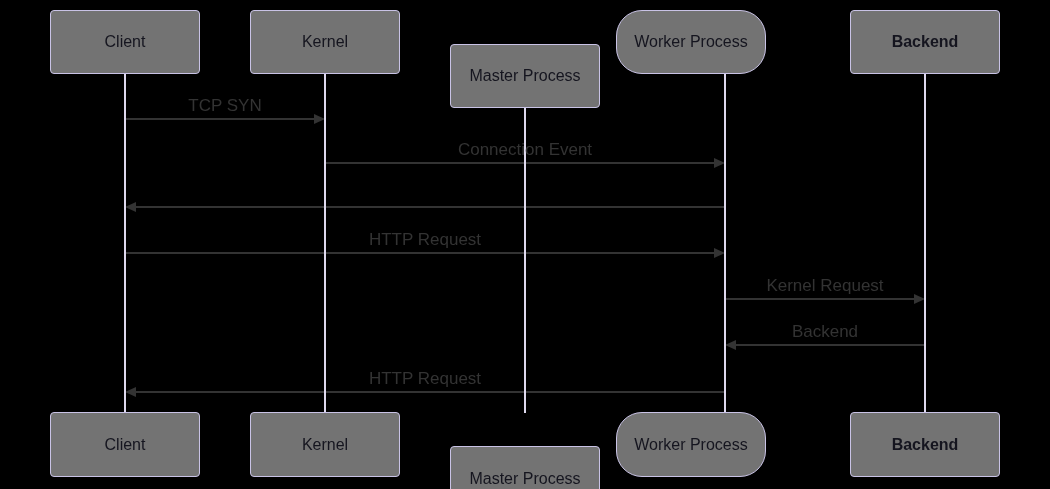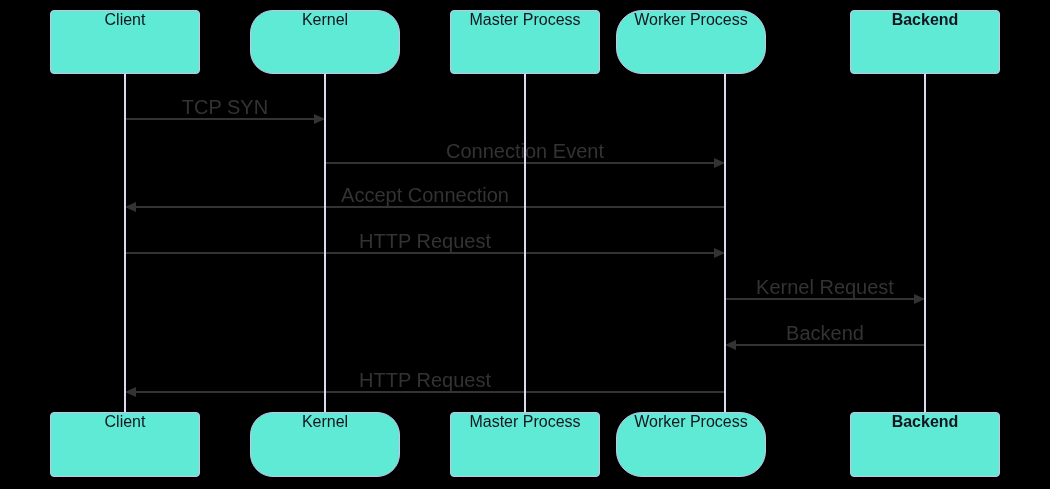--- a/index.html
+++ b/index.html
@@ -2,38 +2,38 @@
 <html><head>
 <meta charset="utf-8">
 <style>
   html,body{margin:0;padding:0;background:#000;}
   .stage{
     position:relative;width:1050px;height:489px;background:#000000;
     font-family:"Liberation Sans", sans-serif;overflow:hidden;
   }
   .actor{
     position:absolute;width:150px;height:64px;box-sizing:border-box;
-    background:#5eead4;border:1px solid #c9c3e6;border-radius:4px;
-    display:flex;justify-content:center;
+    background:#737373;border:1px solid #c9c3e6;border-radius:4px;
+    display:flex;align-items:center;justify-content:center;
     color:#15151f;font-size:16px;z-index:4;
   }
   .actor.top{top:10px;}
   .actor.bottom{top:412px;height:65px;}
-  .a1{left:50px;} .a2{left:250px;border-radius:23px;} .a3{left:450px;} .a4{left:616px;border-radius:26px;} .a5{left:850px;font-weight:bold;}
+  .a1{left:50px;} .a2{left:250px;} .a3{left:450px;margin-top:34px;} .a4{left:616px;border-radius:26px;} .a5{left:850px;font-weight:bold;}
   .lifeline{
     position:absolute;top:74px;height:339px;width:2px;background:#ded9ee;z-index:2;
   }
   .msg-line{position:absolute;height:2px;background:#333333;z-index:1;}
   .arrowhead{position:absolute;width:0;height:0;z-index:1;
     border-top:5px solid transparent;border-bottom:5px solid transparent;}
   .arrowhead.right{border-left:11px solid #333333;}
   .arrowhead.left{border-right:11px solid #333333;}
   .msg-label{
     position:absolute;transform:translateX(-50%);white-space:nowrap;
-    color:#333333;font-size:20px;z-index:3;
+    color:#333333;font-size:17px;z-index:3;
   }
 </style>
 </head>
 <body>
 
 <div class="stage">
 
   <div class="actor top a1">
     <span>Client</span>
   </div>
@@ -57,21 +57,20 @@
   <div class="lifeline" style="left:924px"></div>
 
   <div class="msg-label" style="left:225px;top:96px">TCP SYN</div>
   <div class="msg-line" style="left:125px;top:118px;width:190px"></div>
   <div class="arrowhead right" style="left:314px;top:114px"></div>
 
   <div class="msg-label" style="left:525px;top:140px">Connection Event</div>
   <div class="msg-line" style="left:325px;top:162px;width:390px"></div>
   <div class="arrowhead right" style="left:714px;top:158px"></div>
 
-  <div class="msg-label" style="left:425px;top:184px">Accept Connection</div>
   <div class="msg-line" style="left:135px;top:206px;width:590px"></div>
   <div class="arrowhead left" style="left:125px;top:202px"></div>
 
   <div class="msg-label" style="left:425px;top:230px">HTTP Request</div>
   <div class="msg-line" style="left:125px;top:252px;width:590px"></div>
   <div class="arrowhead right" style="left:714px;top:248px"></div>
 
   <div class="msg-label" style="left:825px;top:276px">Kernel Request</div>
   <div class="msg-line" style="left:725px;top:298px;width:190px"></div>
   <div class="arrowhead right" style="left:914px;top:294px"></div>

